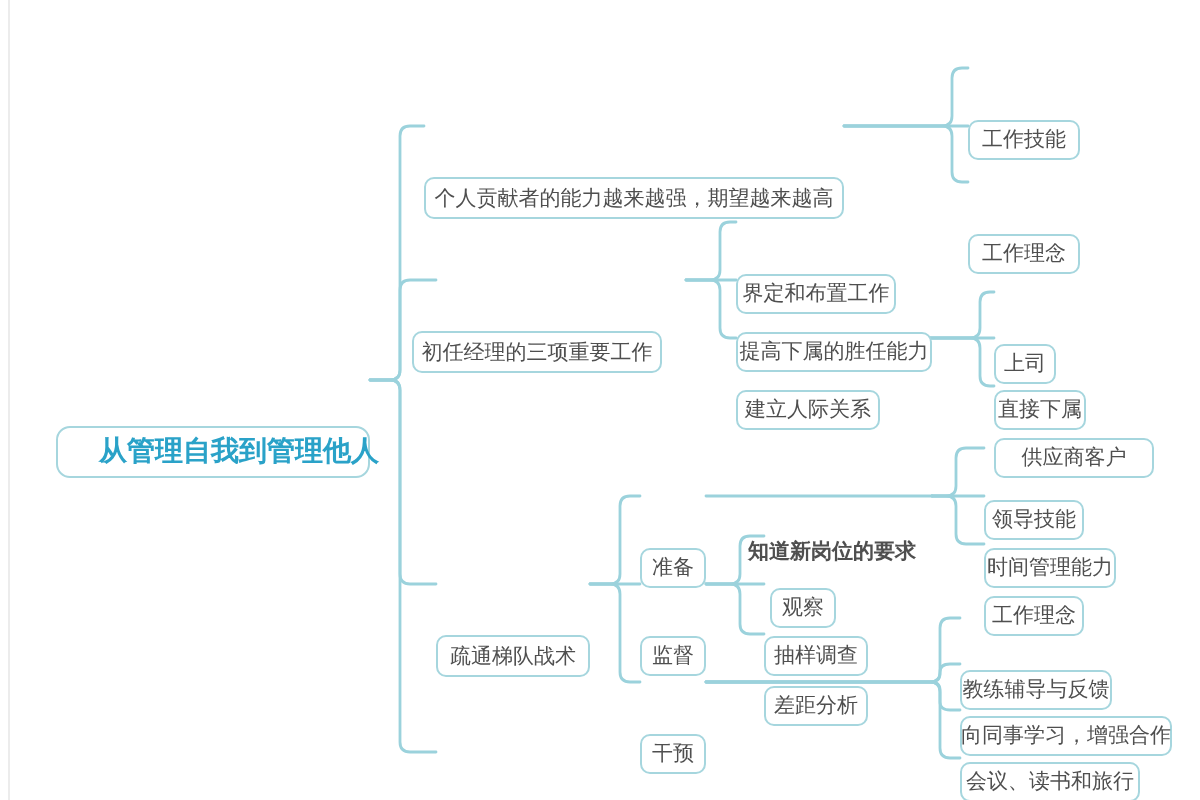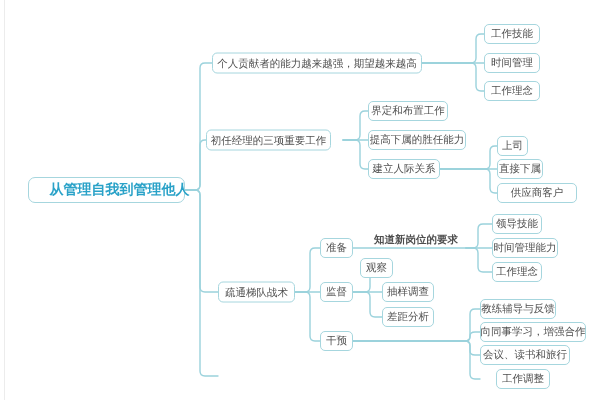--- a/index.html
+++ b/index.html
@@ -22,20 +22,21 @@
     box-sizing:border-box;
     height:20px;
     display:flex;align-items:center;justify-content:center;
     white-space:nowrap;
     background:#fff;
     border:1px solid var(--border,#a6d6de);
     border-radius:5px;
     font-size:10.5px;
     color:var(--text,#4f4f4f);
     padding:0 2px;
+    margin-top:36px;
   }
   .node.root{
     height:26px;
     font-size:14px;
     font-weight:bold;
     color:var(--root-text,#2aa2c8);
     border-radius:7px;
     border-width:1.4px;
     padding-left:28px;
   }
@@ -89,40 +90,39 @@
     <path class="edge" d="M353 341 H465 Q470 341 470 336 V314 Q470 309 475 309 H480"></path>
     <path class="edge" d="M353 341 H465 Q470 341 470 337 V336 Q470 332 475 332 H480"></path>
     <path class="edge" d="M353 341 H465 Q470 341 470 345 V351 Q470 355 475 355 H480"></path>
     <path class="edge" d="M353 341 H465 Q470 341 470 346 V374 Q470 379 475 379 H480"></path>
   </svg>
 
   <div class="node root" style="left:28px;top:190px;width:157px">从管理自我到管理他人</div>
 
   <div class="node lvl1" style="left:212px;top:63px;width:210px">个人贡献者的能力越来越强，期望越来越高</div>
   <div class="node" style="left:484px;top:34px;width:56px">工作技能</div>
-  <div class="node" style="left:484px;top:63px;width:56px">时间管理</div>
   <div class="node" style="left:484px;top:91px;width:56px">工作理念</div>
 
   <div class="node lvl1" style="left:206px;top:140px;width:125px">初任经理的三项重要工作</div>
   <div class="node" style="left:368px;top:111px;width:80px">界定和布置工作</div>
   <div class="node" style="left:368px;top:140px;width:98px">提高下属的胜任能力</div>
   <div class="node" style="left:368px;top:169px;width:72px">建立人际关系</div>
   <div class="node" style="left:497px;top:146px;width:31px">上司</div>
   <div class="node" style="left:497px;top:169px;width:46px">直接下属</div>
   <div class="node" style="left:497px;top:193px;width:80px">供应商客户</div>
 
   <div class="node lvl1" style="left:218px;top:292px;width:77px">疏通梯队战术</div>
   <div class="node" style="left:320px;top:248px;width:33px">准备</div>
   <div class="node plain" style="left:370px;top:248px;width:92px">知道新岗位的要求</div>
   <div class="node" style="left:492px;top:224px;width:50px">领导技能</div>
   <div class="node" style="left:492px;top:248px;width:66px">时间管理能力</div>
   <div class="node" style="left:492px;top:272px;width:50px">工作理念</div>
 
   <div class="node" style="left:320px;top:292px;width:33px">监督</div>
-  <div class="node" style="left:360px;top:268px;width:33px">观察</div>
+  <div class="node" style="left:385px;top:268px;width:33px">观察</div>
   <div class="node" style="left:382px;top:292px;width:52px">抽样调查</div>
   <div class="node" style="left:382px;top:317px;width:52px">差距分析</div>
 
   <div class="node" style="left:320px;top:341px;width:33px">干预</div>
   <div class="node" style="left:480px;top:309px;width:76px">教练辅导与反馈</div>
   <div class="node" style="left:480px;top:332px;width:106px">向同事学习，增强合作</div>
   <div class="node" style="left:480px;top:355px;width:90px">会议、读书和旅行</div>
   <div class="node" style="left:496px;top:379px;width:54px">工作调整</div>
 
 </div>

